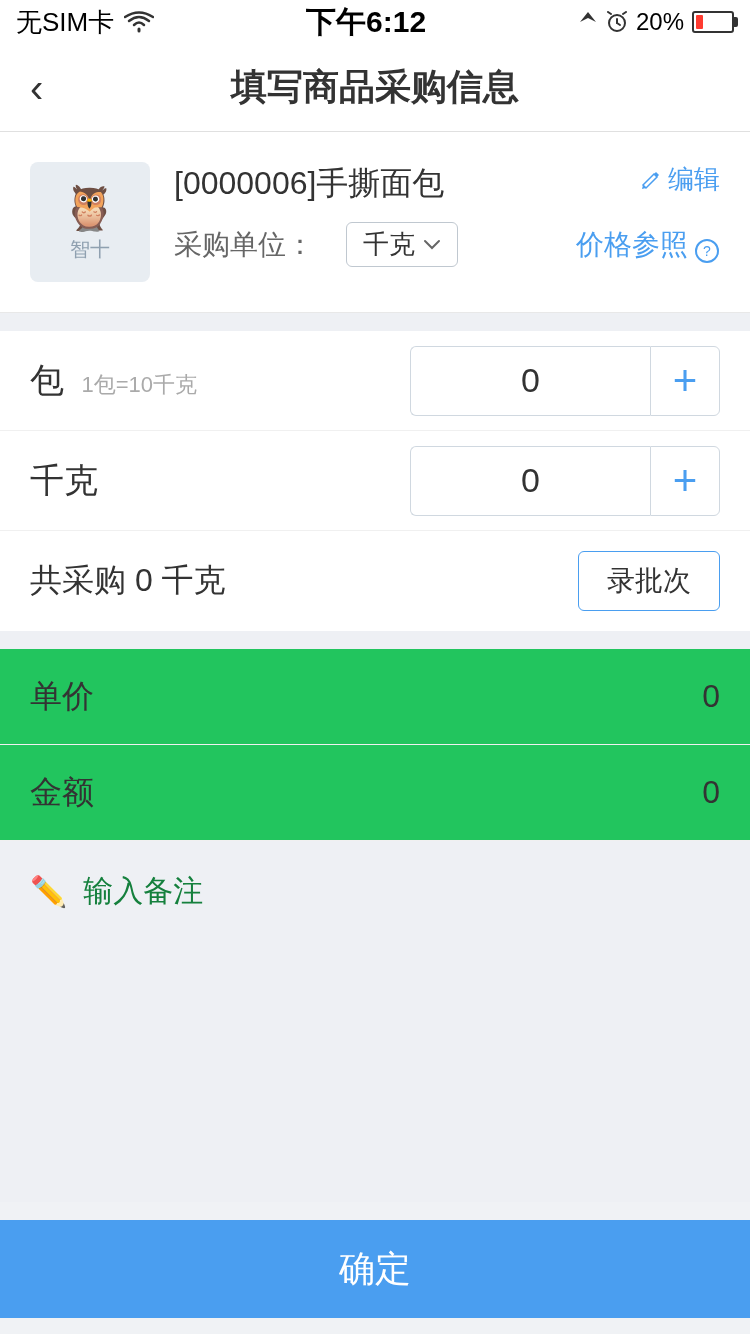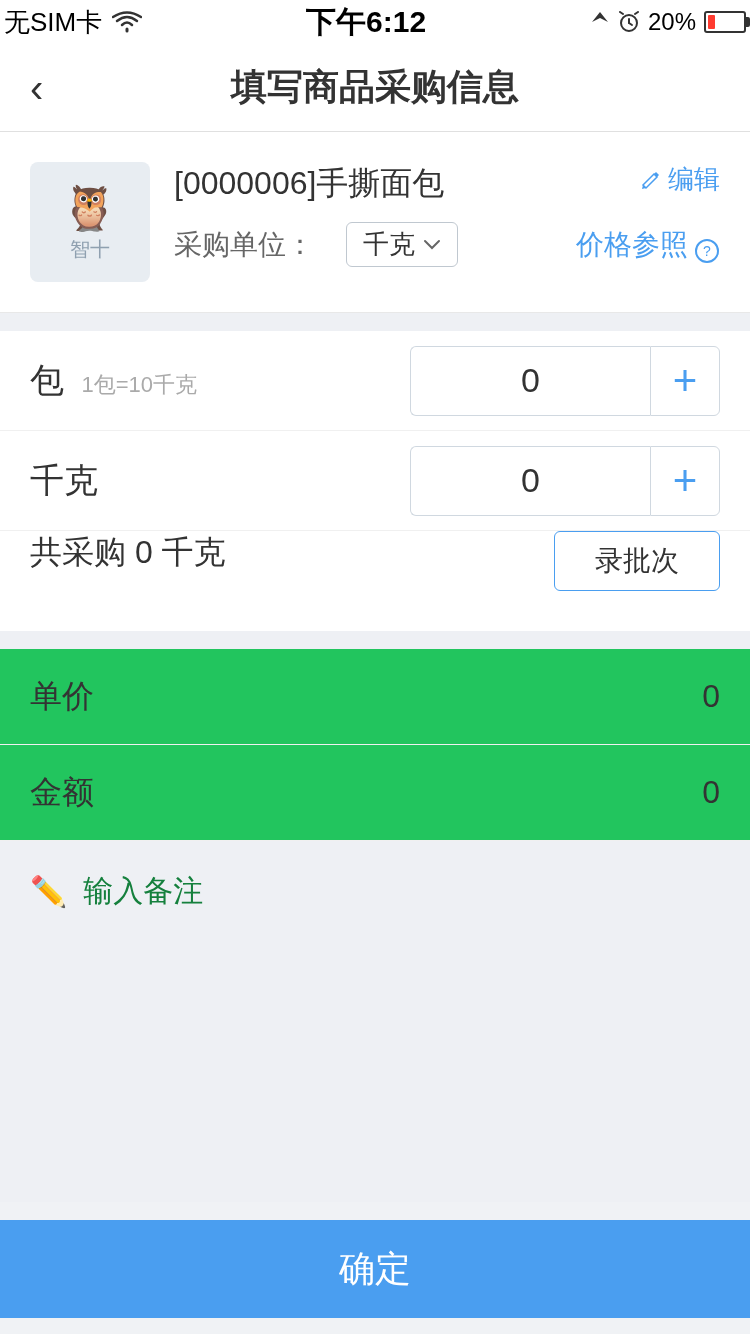--- a/index.html
+++ b/index.html
@@ -13,21 +13,21 @@
     }
 
     
     .status-bar {
       width: 750px;
       height: 44px;
       background: #fff;
       display: flex;
       align-items: center;
       justify-content: space-between;
-      padding: 0 4px;
+      padding: 0 16px;
       font-size: 28px;
       font-weight: 500;
     }
     .status-left {
       display: flex;
       align-items: center;
       gap: 10px;
       font-size: 26px;
     }
     .status-center {
@@ -242,34 +242,34 @@
       justify-content: center;
       font-size: 42px;
       color: #4a9ef0;
       font-weight: 300;
       cursor: pointer;
     }
 
     
     .total-row {
       display: flex;
-      align-items: flex-start;
+      align-items: center;
       justify-content: space-between;
       padding: 0 30px;
       height: 100px;
       background: #fff;
     }
     .total-label {
       font-size: 32px;
       color: #333;
     }
     .batch-btn {
       border: 1px solid #4a9ef0;
       border-radius: 6px;
-      padding: 10px 40px;
+      padding: 10px 28px;
       font-size: 28px;
       color: #333;
       background: #fff;
       cursor: pointer;
     }
 
     
     .price-section {
       background: #22c55e;
     }

